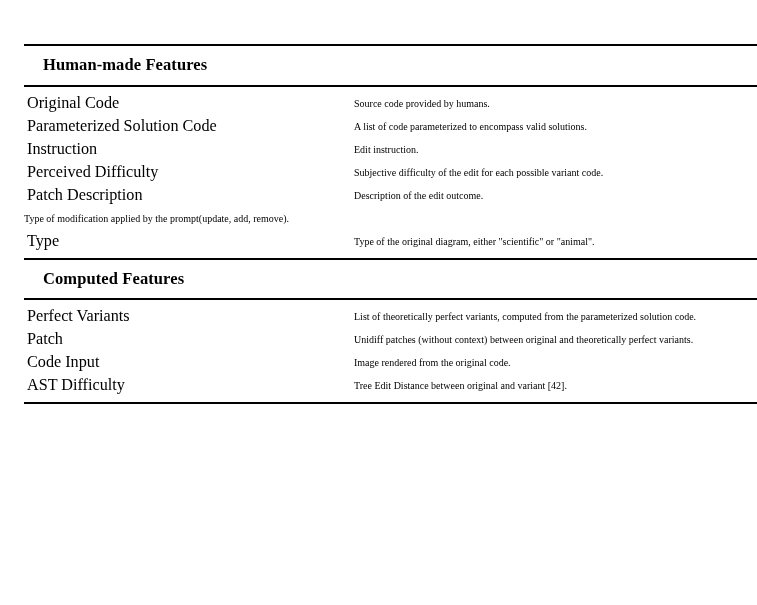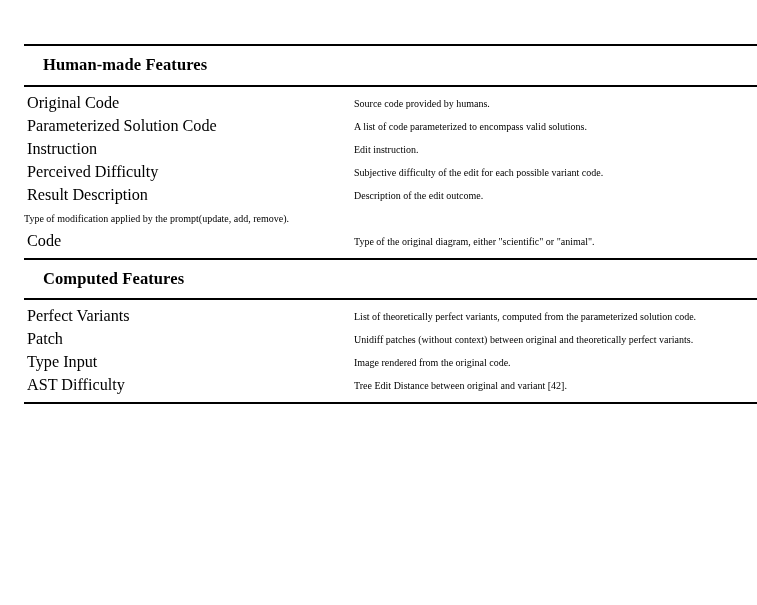--- a/index.html
+++ b/index.html
@@ -127,30 +127,30 @@
         <div class="cell-name">Instruction</div>
         <div class="cell-desc nowrapline">Edit instruction.</div>
       </div>
 
       <div class="row">
         <div class="cell-name">Perceived Difficulty</div>
         <div class="cell-desc">Subjective difficulty of the edit for each possible variant code.</div>
       </div>
 
       <div class="row">
-        <div class="cell-name">Result Description</div>
+        <div class="cell-name">Patch Description</div>
         <div class="cell-desc nowrapline">Description of the edit outcome.</div>
       </div>
 
       <div class="row">
         <div class="cell-desc">Type of modification applied by the prompt(update, add, remove).</div>
       </div>
 
       <div class="row">
-        <div class="cell-name">Code</div>
+        <div class="cell-name">Type</div>
         <div class="cell-desc">Type of the original diagram, either "scientific" or "animal".</div>
       </div>
 
     </div>
 
     <div class="rule-mid"></div>
 
     <div class="section-head">Computed Features</div>
 
     <div class="rule-mid"></div>
@@ -161,21 +161,21 @@
         <div class="cell-name">Perfect Variants</div>
         <div class="cell-desc">List of theoretically perfect variants, computed from the parameterized solution code.</div>
       </div>
 
       <div class="row">
         <div class="cell-name">Patch</div>
         <div class="cell-desc">Unidiff patches (without context) between original and theoretically perfect variants.</div>
       </div>
 
       <div class="row">
-        <div class="cell-name">Type Input</div>
+        <div class="cell-name">Code Input</div>
         <div class="cell-desc nowrapline">Image rendered from the original code.</div>
       </div>
 
 
       <div class="row">
         <div class="cell-name">AST Difficulty</div>
         <div class="cell-desc nowrapline">Tree Edit Distance between original and variant [42].</div>
       </div>
 
     </div>

